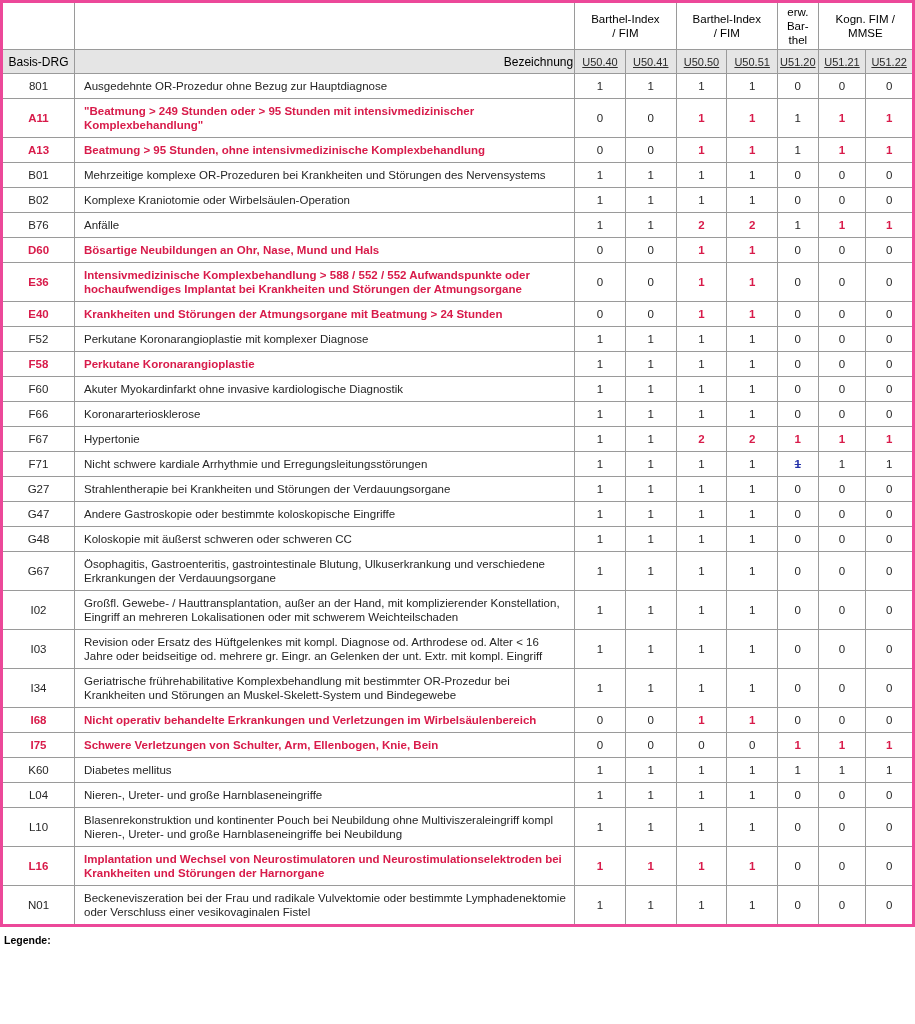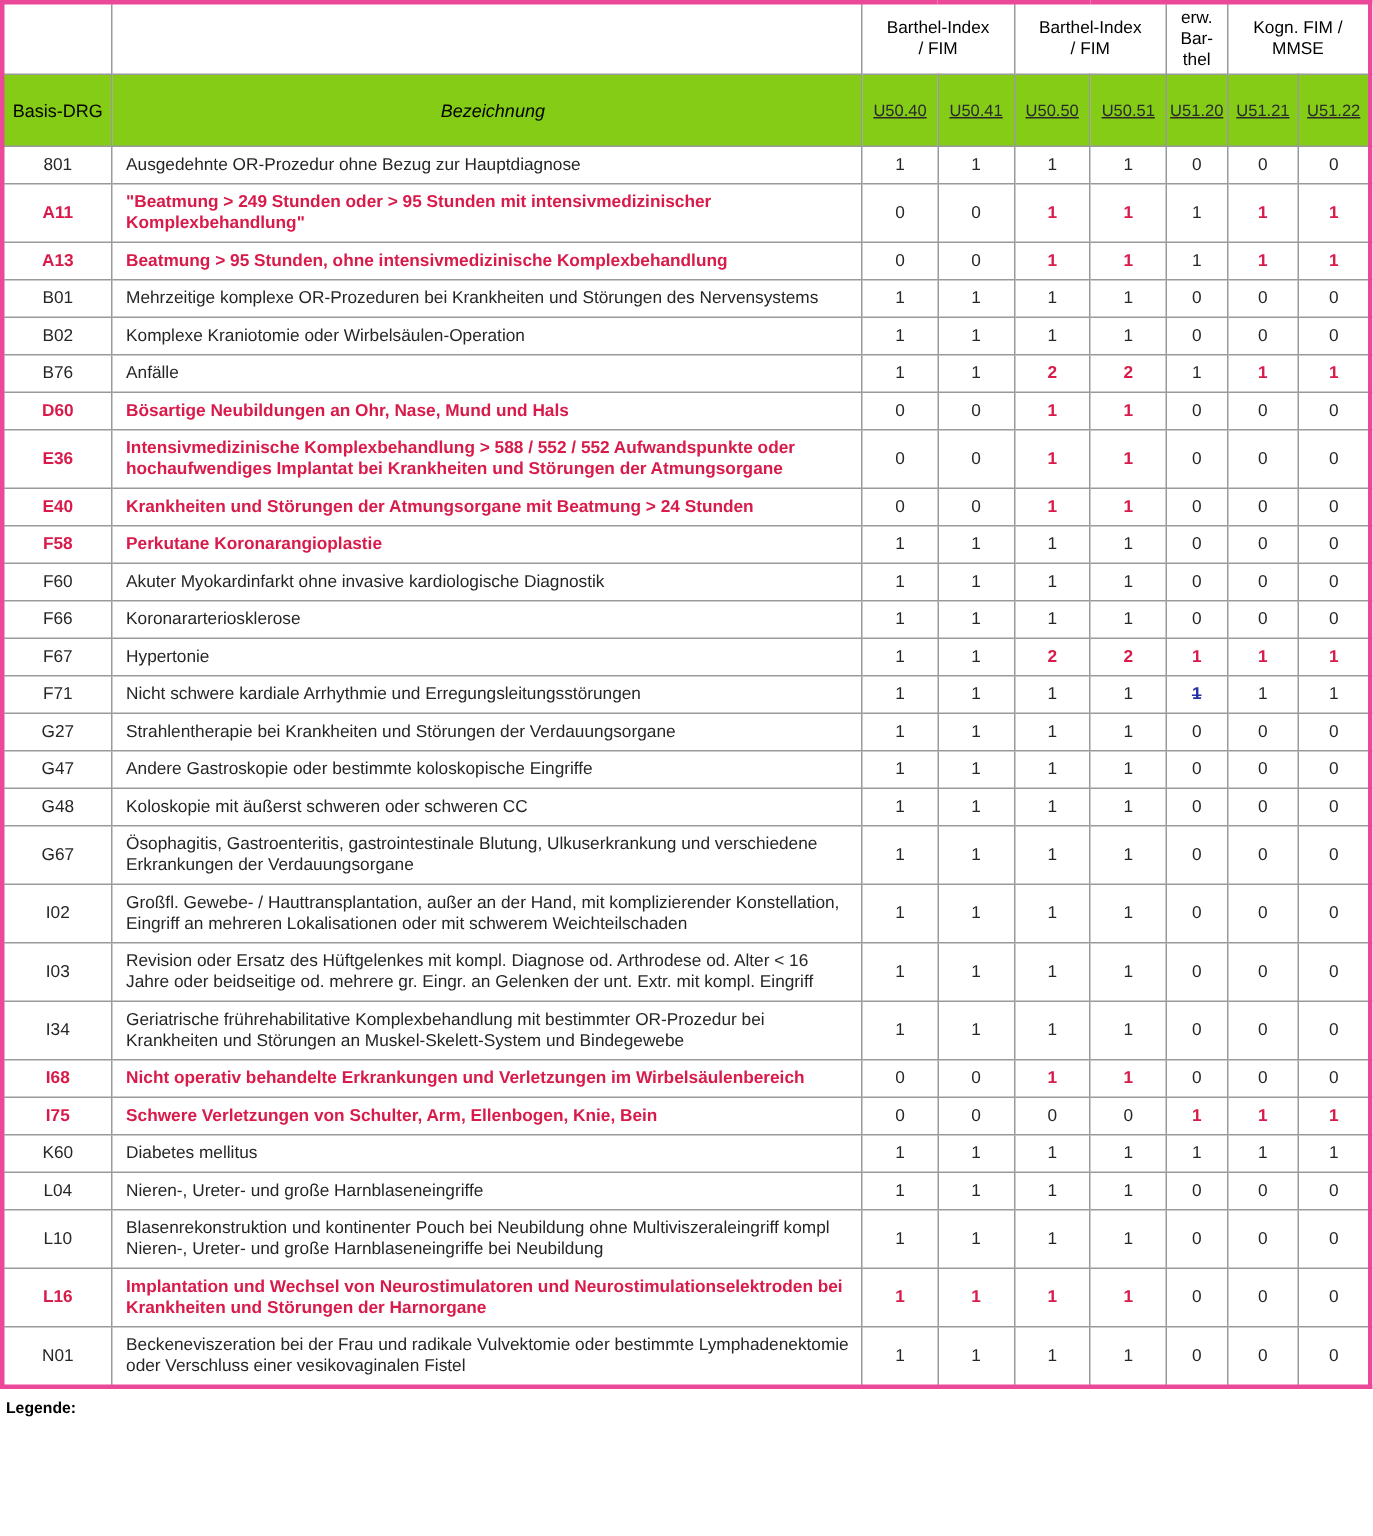--- a/index.html
+++ b/index.html
@@ -48,36 +48,36 @@
     font-size: 11.5px;
     line-height: 14px;
     height: 46px;
     padding: 2px 1px;
     background: #ffffff;
     color: #000;
   }
   .hdr-blank { background: #ffffff; }
 
   .hdr-code-row td {
-    background: #84cc16;
-    height: 48px;
+    background: #e5e5e5;
+    height: 24px;
   }
   .hdr-code {
     text-align: center;
     font-size: 11px;
     color: #2b2b2b;
     text-decoration: underline;
   }
   .hdr-label {
     font-weight: bold;
     font-size: 12px;
     color: #000;
   }
   .hdr-label.drgcol { text-align: center; }
-  .hdr-label.desccol { text-align: center; padding-left: 9px; font-style: italic; }
+  .hdr-label.desccol { text-align: right; padding-left: 9px; }
 
   
   td.drgcell {
     text-align: center;
     font-size: 11.5px;
     padding: 4px 16px;
     color: #262626;
   }
   td.desccell {
     text-align: left;
@@ -269,20 +269,31 @@
           <td class="drgcell">E40</td>
           <td class="desccell">Krankheiten und Störungen der Atmungsorgane mit Beatmung &gt; 24 Stunden</td>
           <td class="valcell">0</td>
           <td class="valcell">0</td>
           <td class="valcell v-red">1</td>
           <td class="valcell v-red">1</td>
           <td class="valcell">0</td>
           <td class="valcell">0</td>
           <td class="valcell">0</td>
         </tr>
+        <tr>
+          <td class="drgcell">F52</td>
+          <td class="desccell">Perkutane Koronarangioplastie mit komplexer Diagnose</td>
+          <td class="valcell">1</td>
+          <td class="valcell">1</td>
+          <td class="valcell">1</td>
+          <td class="valcell">1</td>
+          <td class="valcell">0</td>
+          <td class="valcell">0</td>
+          <td class="valcell">0</td>
+        </tr>
         <tr class="red">
           <td class="drgcell">F58</td>
           <td class="desccell">Perkutane Koronarangioplastie</td>
           <td class="valcell">1</td>
           <td class="valcell">1</td>
           <td class="valcell">1</td>
           <td class="valcell">1</td>
           <td class="valcell">0</td>
           <td class="valcell">0</td>
           <td class="valcell">0</td>

